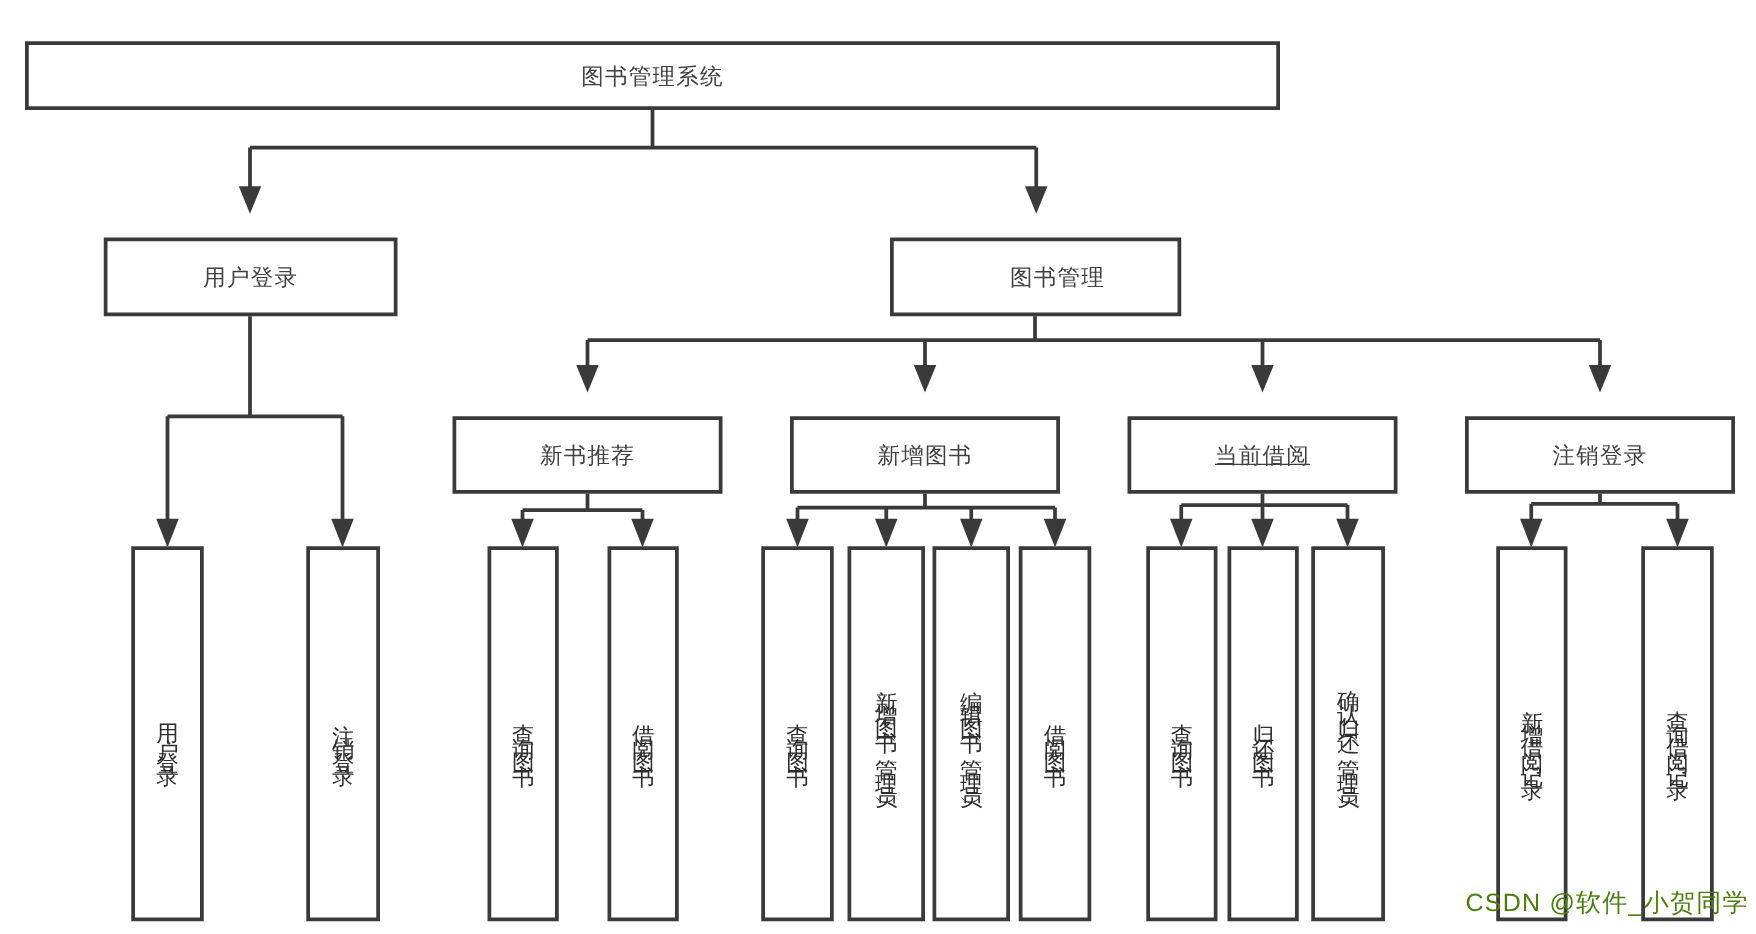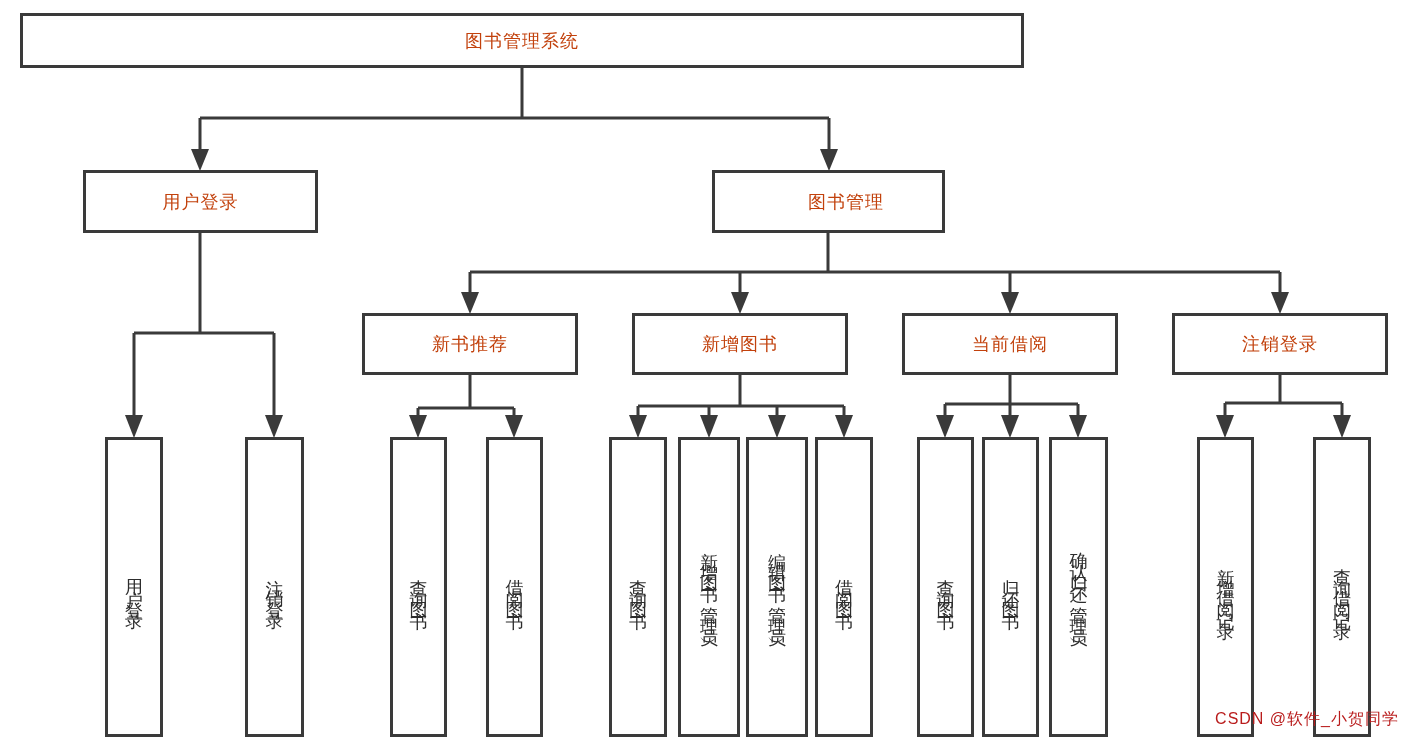--- a/index.html
+++ b/index.html
@@ -24,22 +24,23 @@
   .node {
     position: absolute;
     box-sizing: border-box;
     border: 3px solid #3a3a3a;
     background: #ffffff;
     display: flex;
     align-items: center;
     justify-content: center;
     font-size: 18px;
     letter-spacing: 1px;
-    color: #c2410c;
+    color: #404040;
     z-index: 2;
+    margin-top: 20px;
   }
   .vnode {
     position: absolute;
     box-sizing: border-box;
     border: 3px solid #3a3a3a;
     background: #ffffff;
     top: 437px;
     height: 300px;
     display: flex;
     align-items: center;
@@ -49,22 +50,22 @@
     font-size: 18px;
     letter-spacing: 11px;
     color: #2d2d2d;
     z-index: 2;
     line-height: 1;
   }
   .watermark {
     position: absolute;
     right: 6px;
     top: 709px;
-    font-size: 16px;
-    color: #b91c1c;
+    font-size: 20px;
+    color: #4d7c0f;
     letter-spacing: 1px;
     z-index: 3;
     white-space: nowrap;
   }
 </style>
 </head>
 <body>
 
 <div class="stage">
 
@@ -111,21 +112,21 @@
     </g>
   </svg>
 
   <div class="node" style="left:20px; top:13px; width:1004px; height:55px;">图书管理系统</div>
 
   <div class="node" style="left:83px; top:170px; width:235px; height:63px;">用户登录</div>
   <div class="node" style="left:712px; top:170px; width:233px; height:63px;padding-left:35px;">图书管理</div>
 
   <div class="node" style="left:362px; top:313px; width:216px; height:62px;">新书推荐</div>
   <div class="node" style="left:632px; top:313px; width:216px; height:62px;">新增图书</div>
-  <div class="node" style="left:902px; top:313px; width:216px; height:62px;">当前借阅</div>
+  <div class="node" style="left:902px; top:313px; width:216px; height:62px;text-decoration:underline;">当前借阅</div>
   <div class="node" style="left:1172px; top:313px; width:216px; height:62px;">注销登录</div>
 
   <div class="vnode" style="left:105px; width:58px;">用户登录</div>
   <div class="vnode" style="left:245px; width:59px;">注销登录</div>
 
   <div class="vnode" style="left:390px; width:57px;">查询图书</div>
   <div class="vnode" style="left:486px; width:57px;">借阅图书</div>
 
   <div class="vnode" style="left:609px; width:58px;">查询图书</div>
   <div class="vnode" style="left:678px; width:62px; letter-spacing:11px;">新增图书（管理员）</div>

